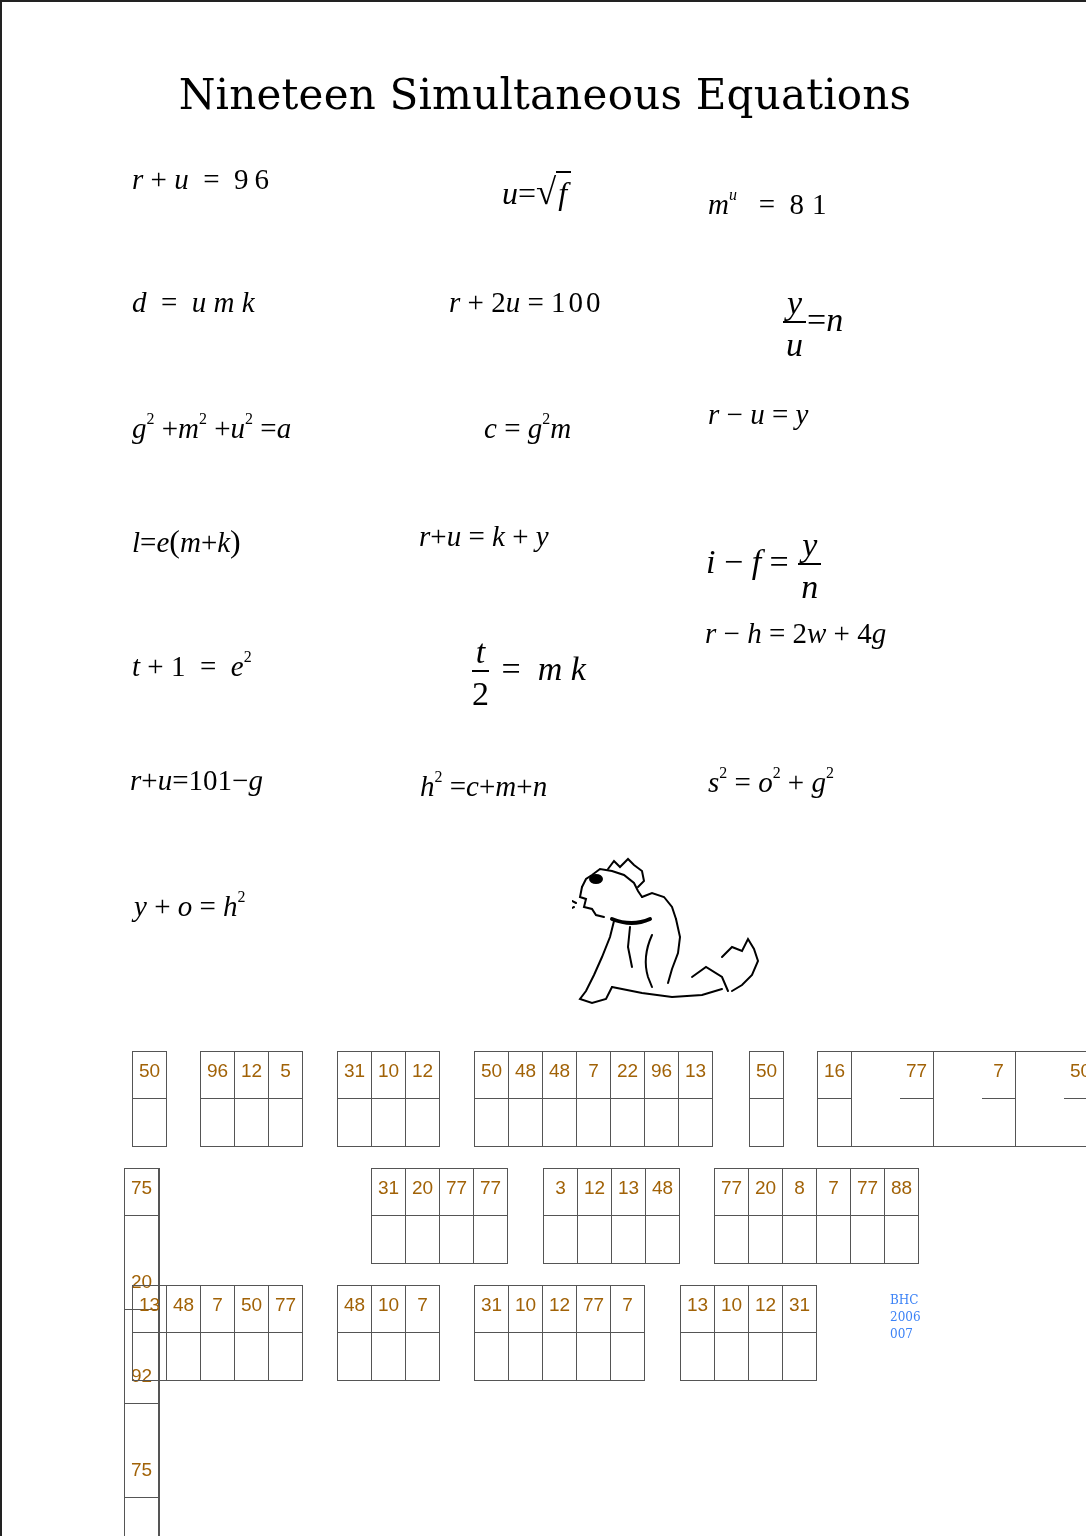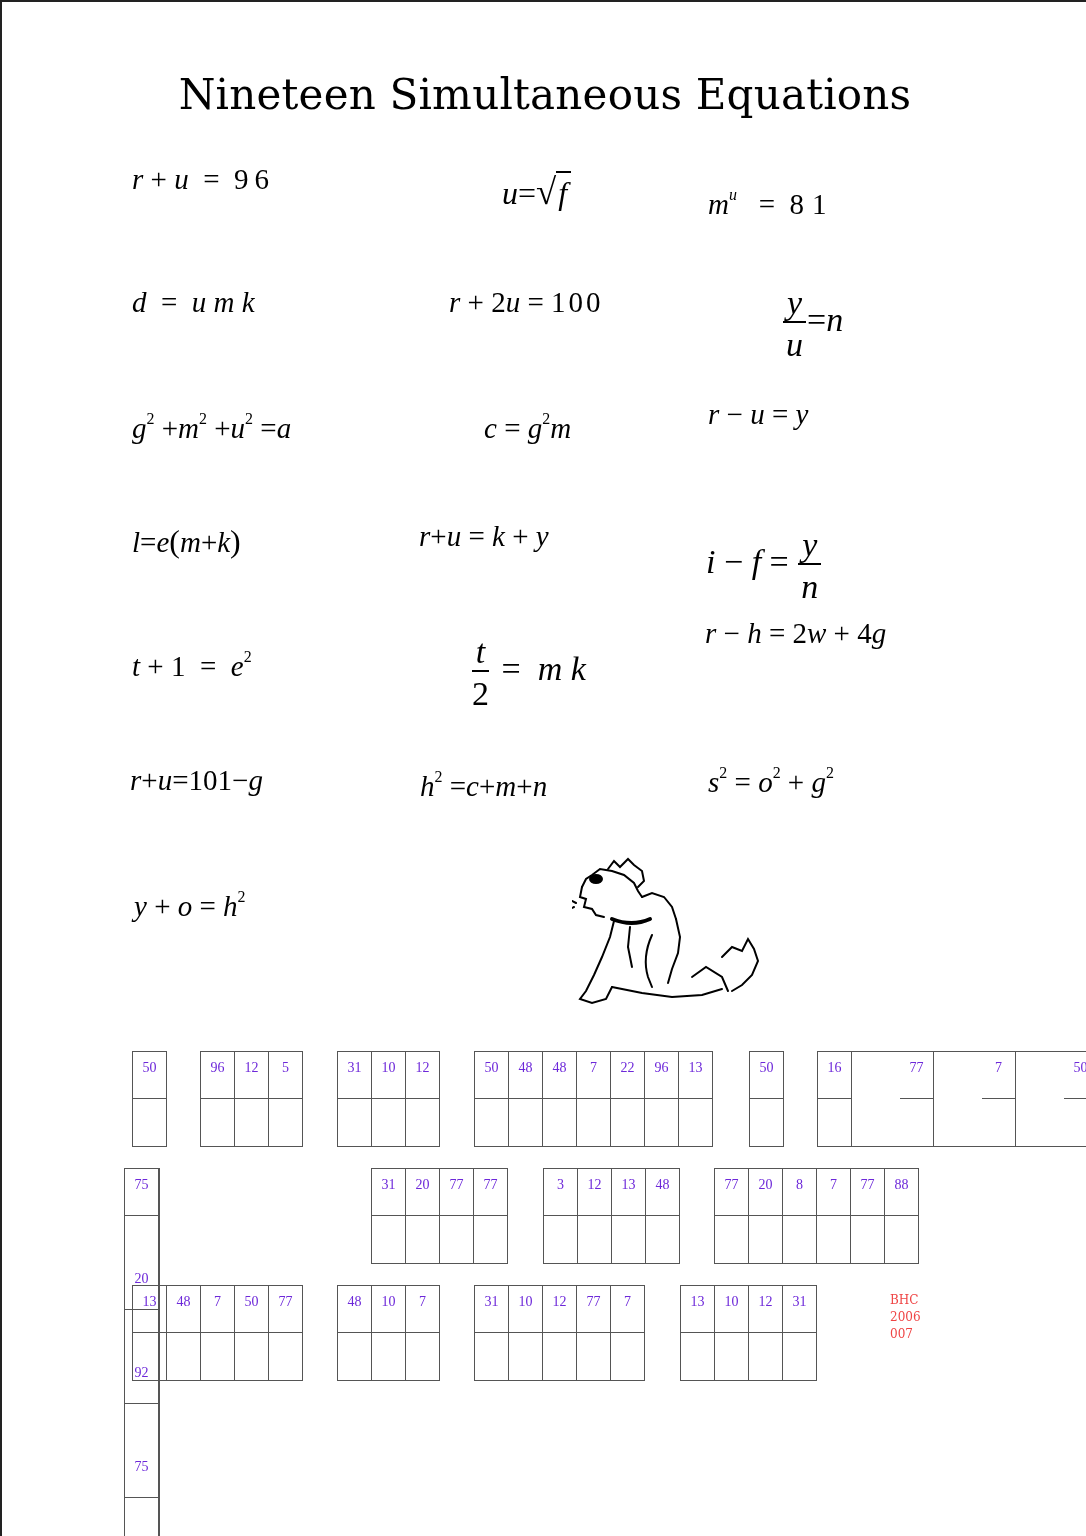--- a/index.html
+++ b/index.html
@@ -22,27 +22,27 @@
   .frac .num { padding:0 4px; border-bottom:2px solid #000; }
   .frac .den { padding:4px 4px 0; }
   .sqrt { display:inline-block; position:relative; }
   .sqrt .rad { font-style:normal; font-size:1.15em; }
   .sqrt .arg { border-top:2px solid #000; padding:2px 4px 0 2px; }
   .dog { position:absolute; left:570px; top:855px; width:200px; height:160px; }
   .group { position:absolute; display:flex; border:1.5px solid #555; }
   .cell { width:33px; border-right:1.5px solid #555; display:flex; flex-direction:column; }
   .cell:last-child { border-right:none; }
   .cell .top {
-    height:47px; border-bottom:1.5px solid #555; font-family:Liberation Serif, serif;
-    font-size:14px; text-align:center; padding-top:8px; box-sizing:border-box; color:#6d28d9;
+    height:47px; border-bottom:1.5px solid #555; font-family:Liberation Sans, sans-serif;
+    font-size:19px; text-align:center; padding-top:8px; box-sizing:border-box; color:#a16207;
   }
   .cell .bottom { height:47px; }
   .stamp {
     position:absolute; left:888px; top:1290px; font-family:"DejaVu Serif", serif;
-    font-size:12px; line-height:17px; color:#ef4444;
+    font-size:12px; line-height:17px; color:#3b82f6;
   }
 </style>
 </head>
 <body>
 
 <div class="title">Nineteen Simultaneous Equations</div>
 
 <div class="eq" style="left:130px;top:163px;">
   <span>r</span> <span class="up">+</span> <span>u</span>&nbsp; <span class="up">=</span>&nbsp; <span class="up" style="letter-spacing:6px">96</span>
 </div>

